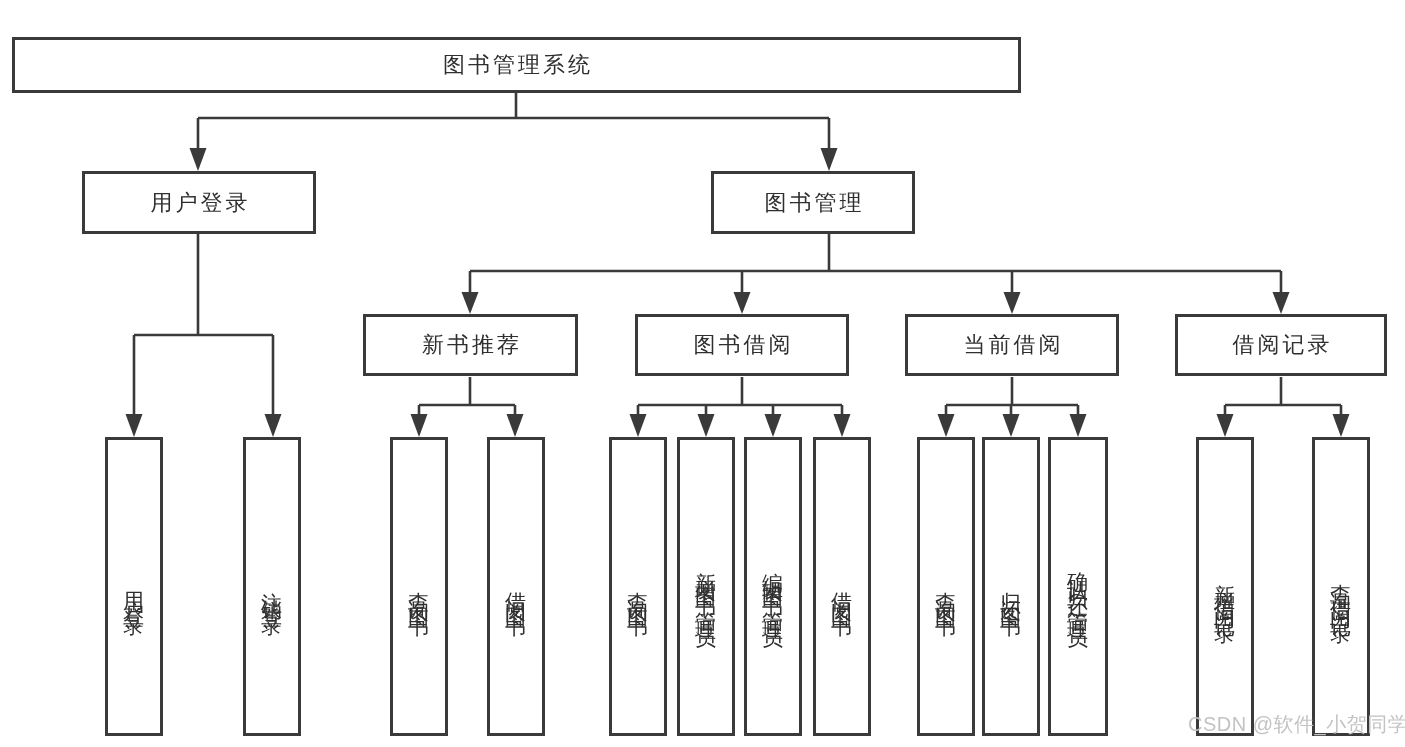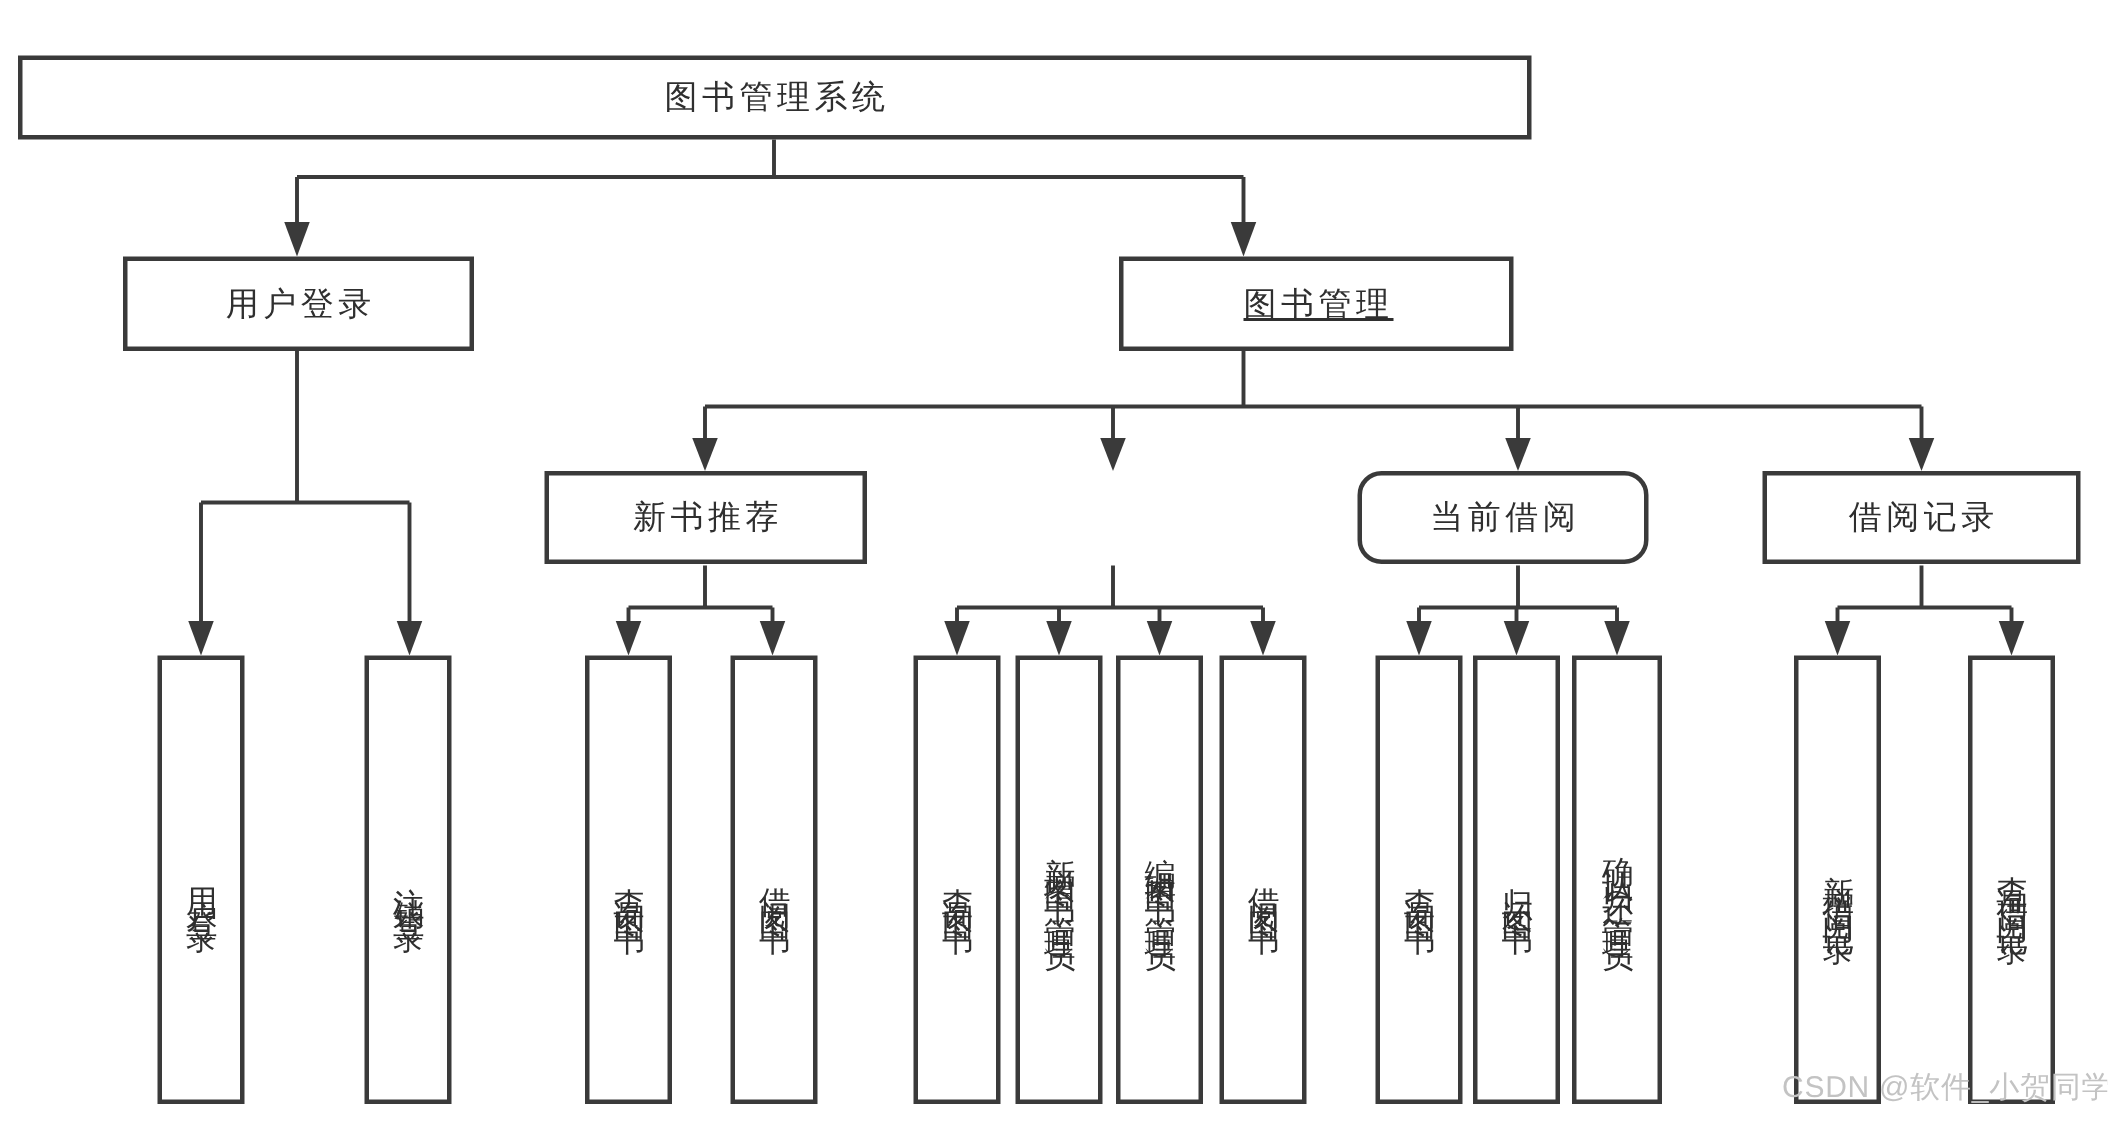--- a/index.html
+++ b/index.html
@@ -130,28 +130,31 @@
     </g>
   </svg>
 
   <div class="node hnode" style="left:12px; top:13px; width:1009px; height:56px;margin-top:24px;">
     <span>图书管理系统</span>
   </div>
 
   <div class="node hnode" style="left:82px; top:171px; width:234px; height:63px;">
     <span>用户登录</span>
   </div>
-  <div class="node hnode" style="left:746px; top:171px; width:263px; height:63px;text-decoration:underline;">
+  <div class="node hnode" style="left:711px; top:171px; width:204px; height:63px;">
     <span>图书管理</span>
   </div>
 
   <div class="node hnode" style="left:363px; top:314px; width:215px; height:62px;">
     <span>新书推荐</span>
   </div>
-  <div class="node hnode" style="left:905px; top:314px; width:194px; height:62px;border-radius:16px;">
+  <div class="node hnode" style="left:635px; top:314px; width:214px; height:62px;">
+    <span>图书借阅</span>
+  </div>
+  <div class="node hnode" style="left:905px; top:314px; width:214px; height:62px;">
     <span>当前借阅</span>
   </div>
   <div class="node hnode" style="left:1175px; top:314px; width:212px; height:62px;">
     <span>借阅记录</span>
   </div>
 
   <div class="node vnode" style="left:105px;">
     <span>用户登录</span>
   </div>
   <div class="node vnode" style="left:243px;">

